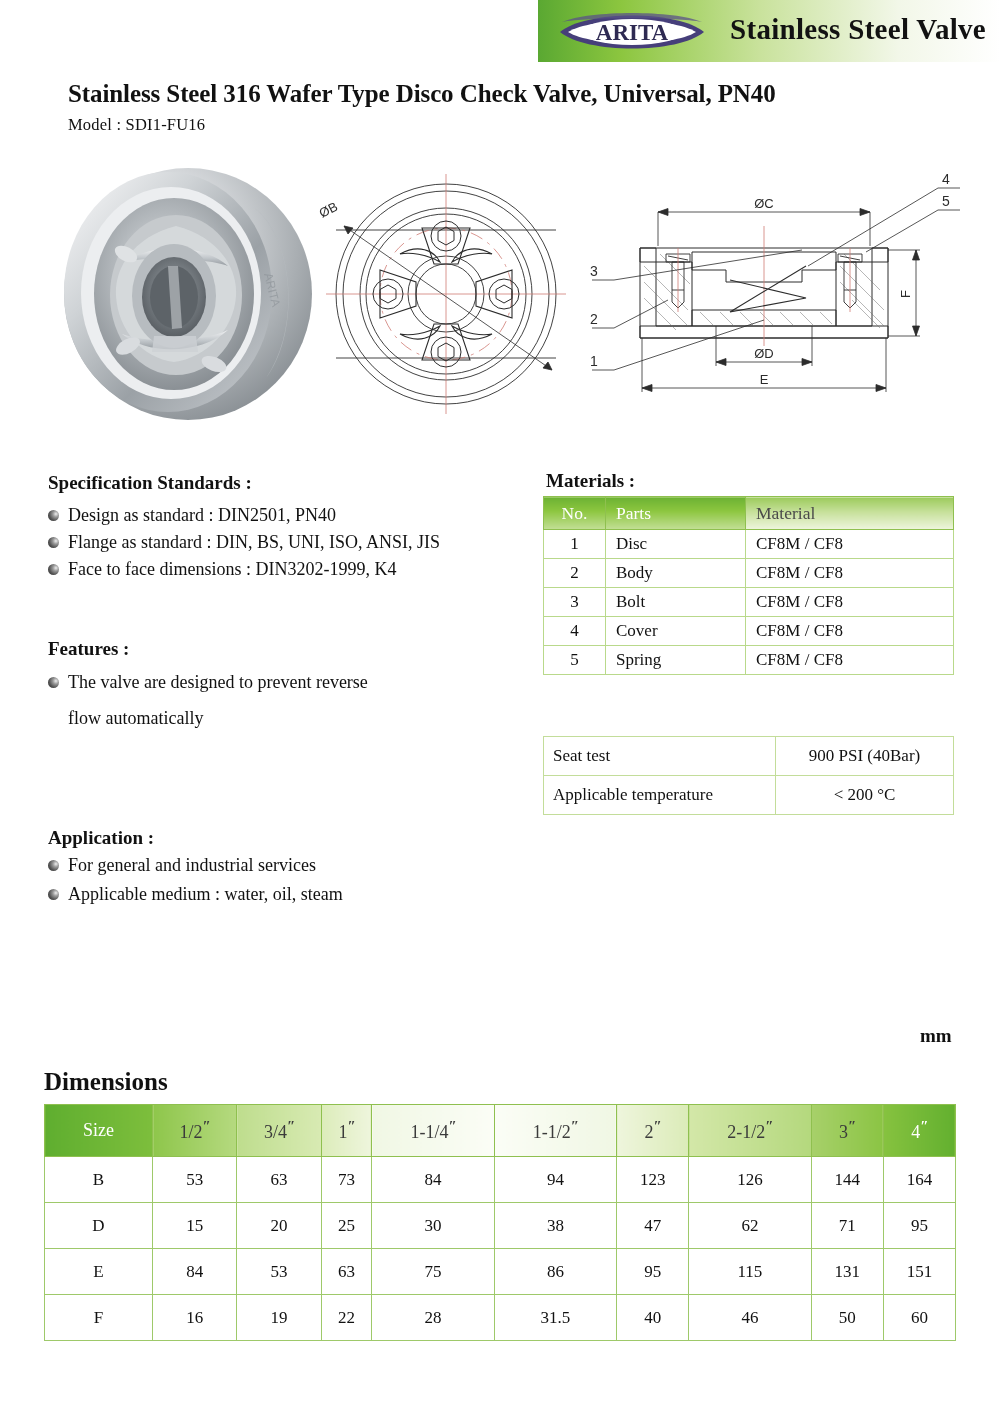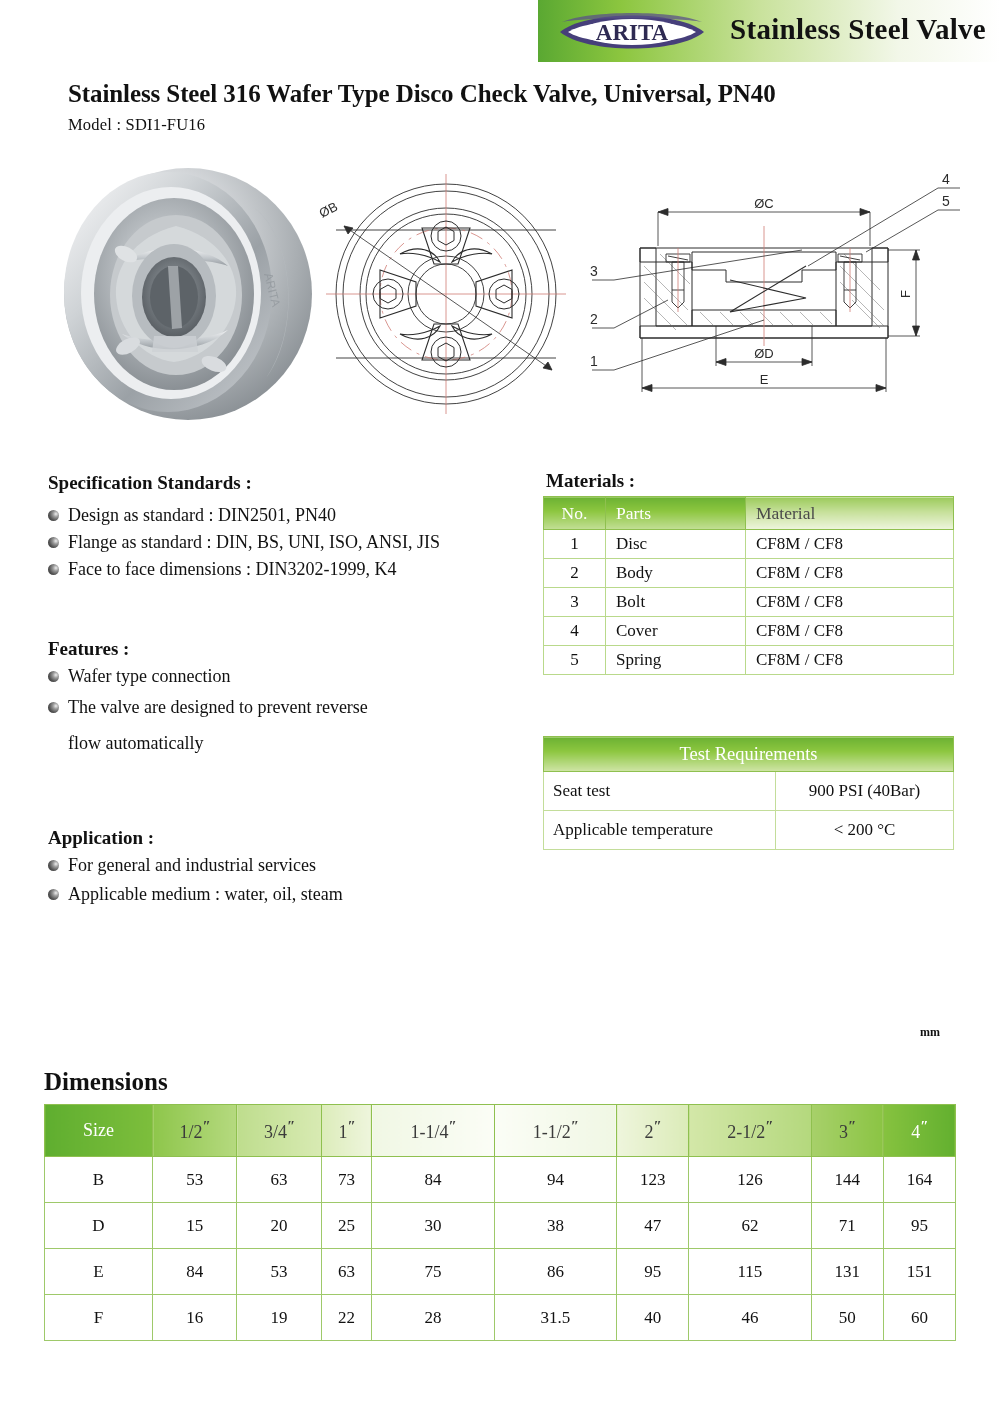--- a/index.html
+++ b/index.html
@@ -165,21 +165,21 @@
   
   .dim-label {
     position: absolute;
     left: 44px; top: 1068px;
     font-size: 25px;
     font-weight: bold;
   }
   .dim-unit {
     position: absolute;
     left: 920px; top: 1025px;
-    font-size: 12px;
+    font-size: 19px;
     font-weight: bold;
   }
   .tbl-dims {
     position: absolute;
     left: 44px; top: 1104px;
     width: 912px;
     font-size: 17px;
     padding-left: 12px;
   }
   .tbl-dims th, .tbl-dims td {
@@ -454,24 +454,20 @@
     <span class="bullet-txt">Flange as standard : DIN, BS, UNI, ISO, ANSI, JIS</span>
   </div>
   <div class="bullet-row">
     <span class="bullet-dot"></span>
     <span class="bullet-txt">Face to face dimensions : DIN3202-1999, K4</span>
   </div>
 </div>
 
 <div class="sec-head" style="left:48px; top:638px;">Features :</div>
 <div class="bullet-list" style="left:48px; top:664px;">
-  <div class="bullet-row">
-    <span class="bullet-dot"></span>
-    <span class="bullet-txt">Wafer type connection</span>
-  </div>
   <div class="bullet-row" style="margin-top:6px;">
     <span class="bullet-dot"></span>
     <span class="bullet-txt">The valve are designed to prevent reverse</span>
   </div>
   <div class="plain-row" style="margin-top:11px;">flow automatically</div>
 </div>
 
 <div class="sec-head" style="left:48px; top:827px;">Application :</div>
 <div class="bullet-list" style="left:48px; top:853px;">
   <div class="bullet-row">
@@ -518,23 +514,20 @@
       <td class="mt-no">5</td>
       <td>Spring</td>
       <td>CF8M / CF8</td>
     </tr>
   </tbody>
 </table>
 
 <table class="tbl-test">
   <tbody>
     <tr>
-      <td class="tt-head" colspan="2">Test  Requirements</td>
-    </tr>
-    <tr>
       <td class="tt-label">Seat test</td>
       <td class="tt-val">900 PSI  (40Bar)</td>
     </tr>
     <tr>
       <td class="tt-label">Applicable temperature</td>
       <td class="tt-val">&lt; 200 °C</td>
     </tr>
   </tbody>
 </table>
 

